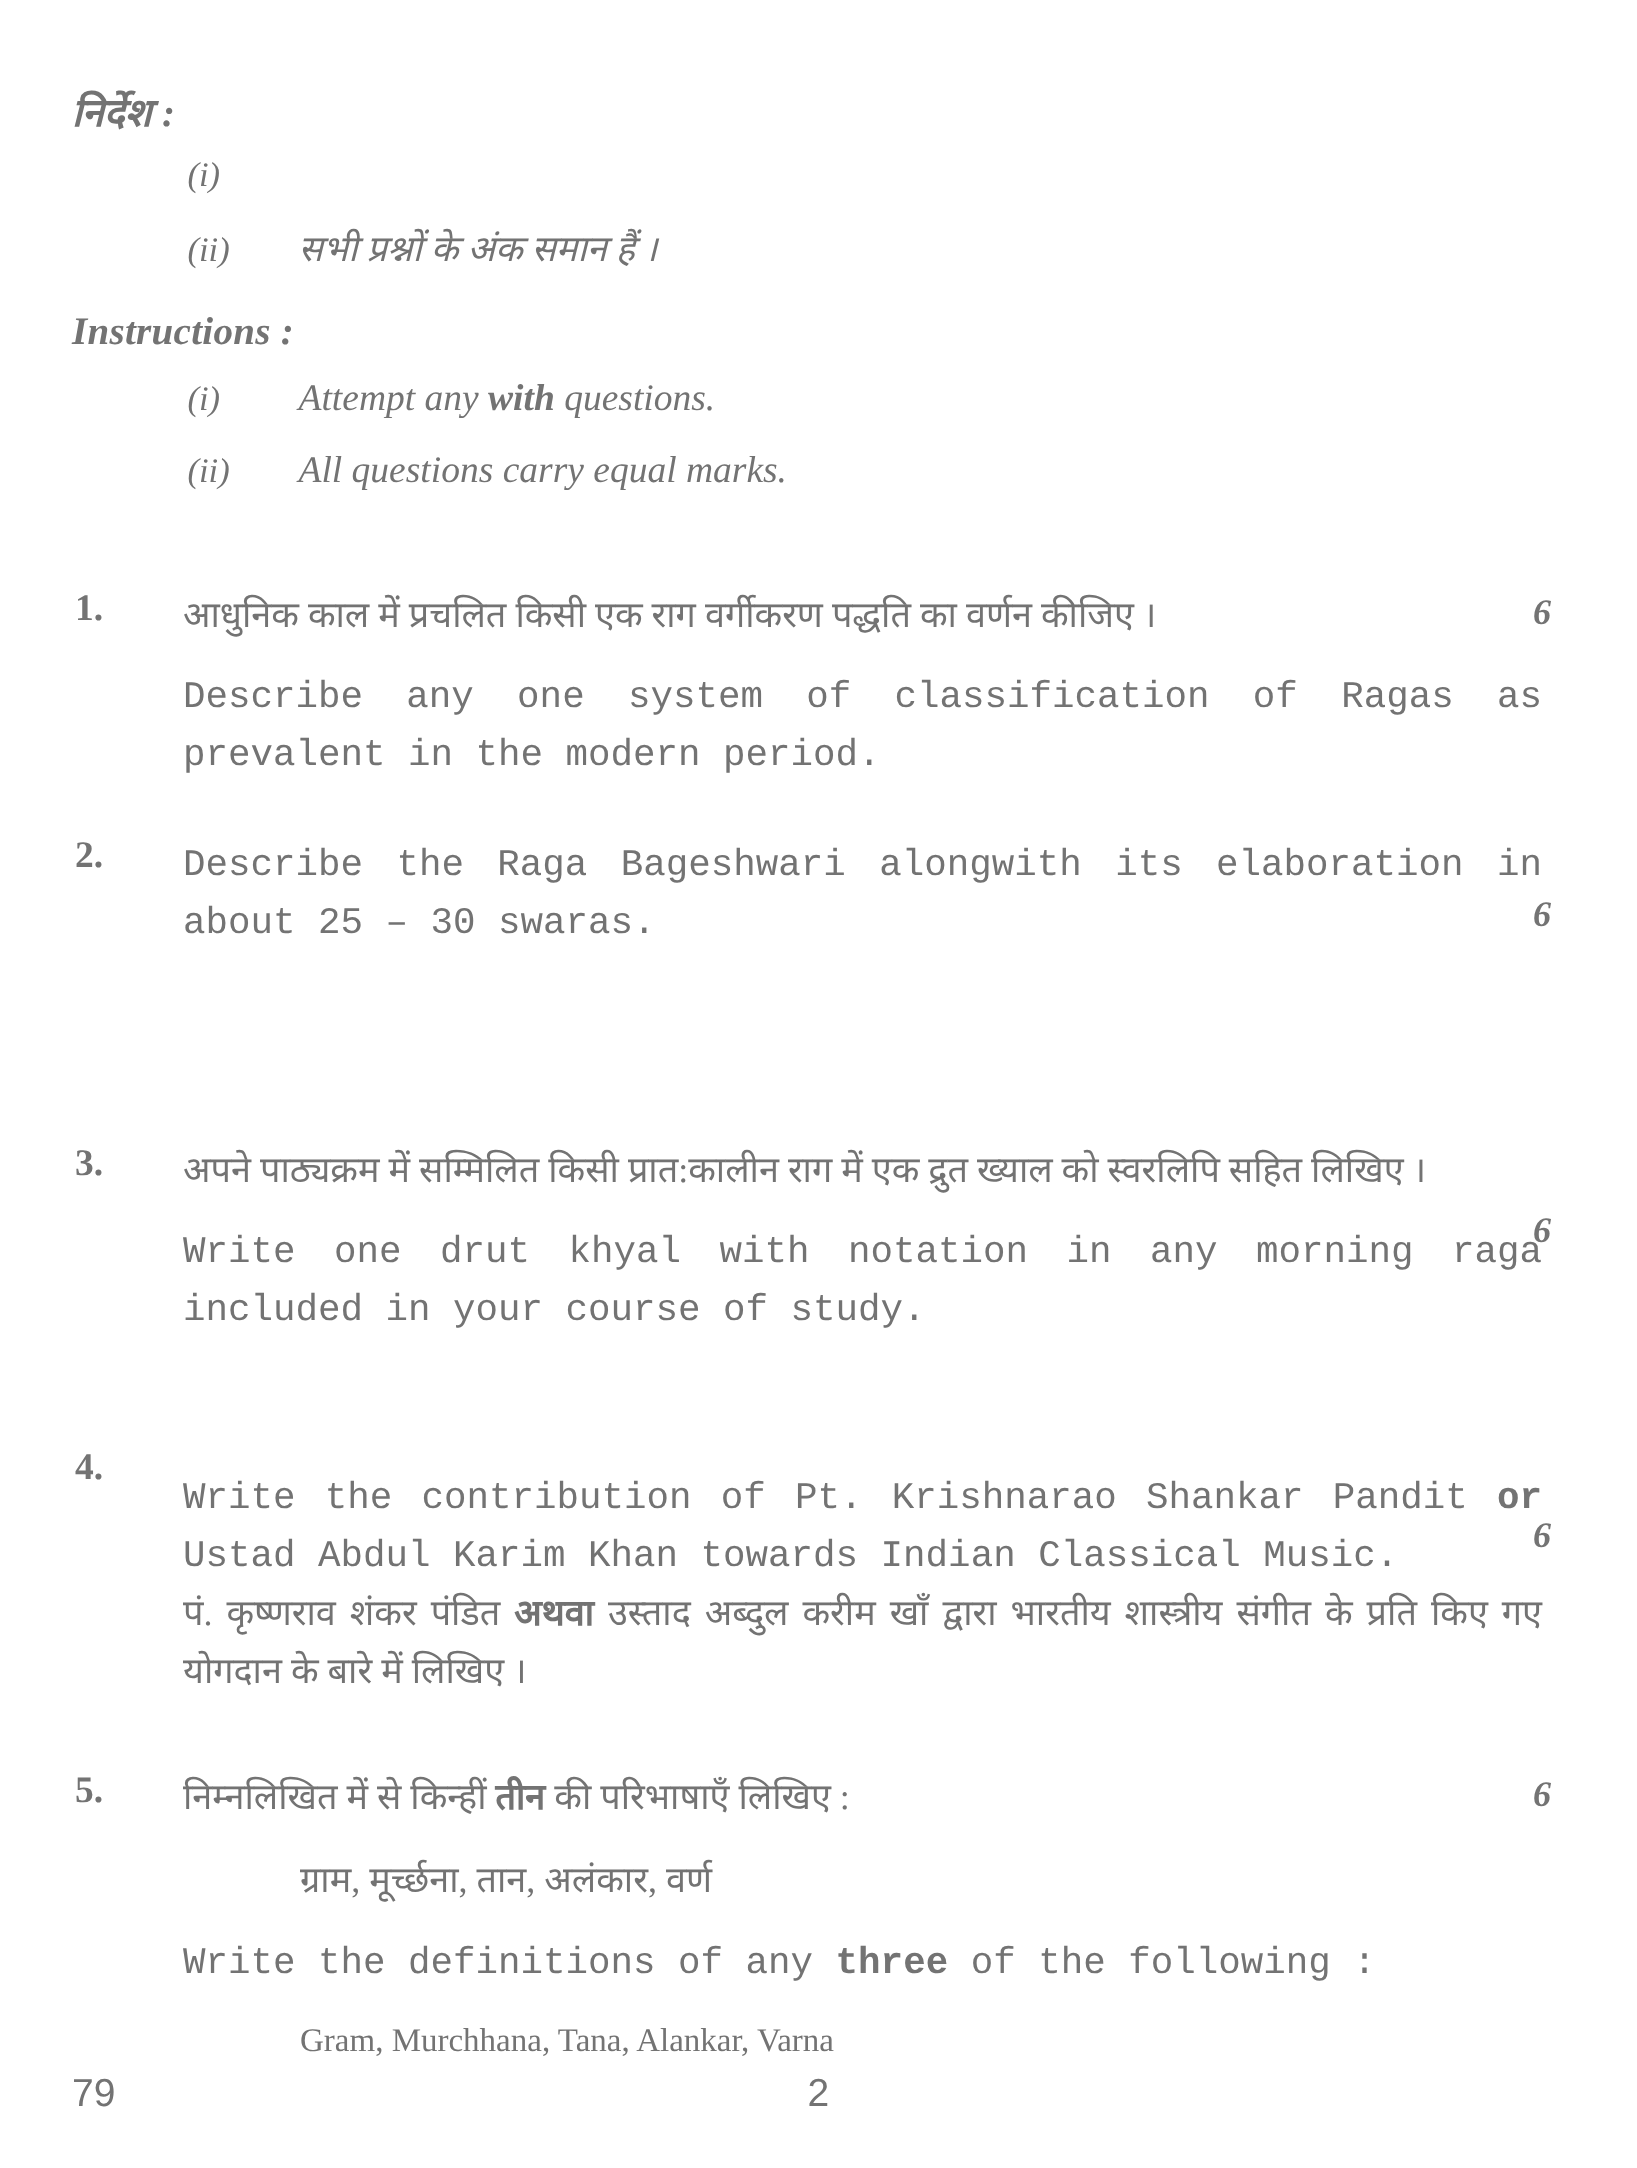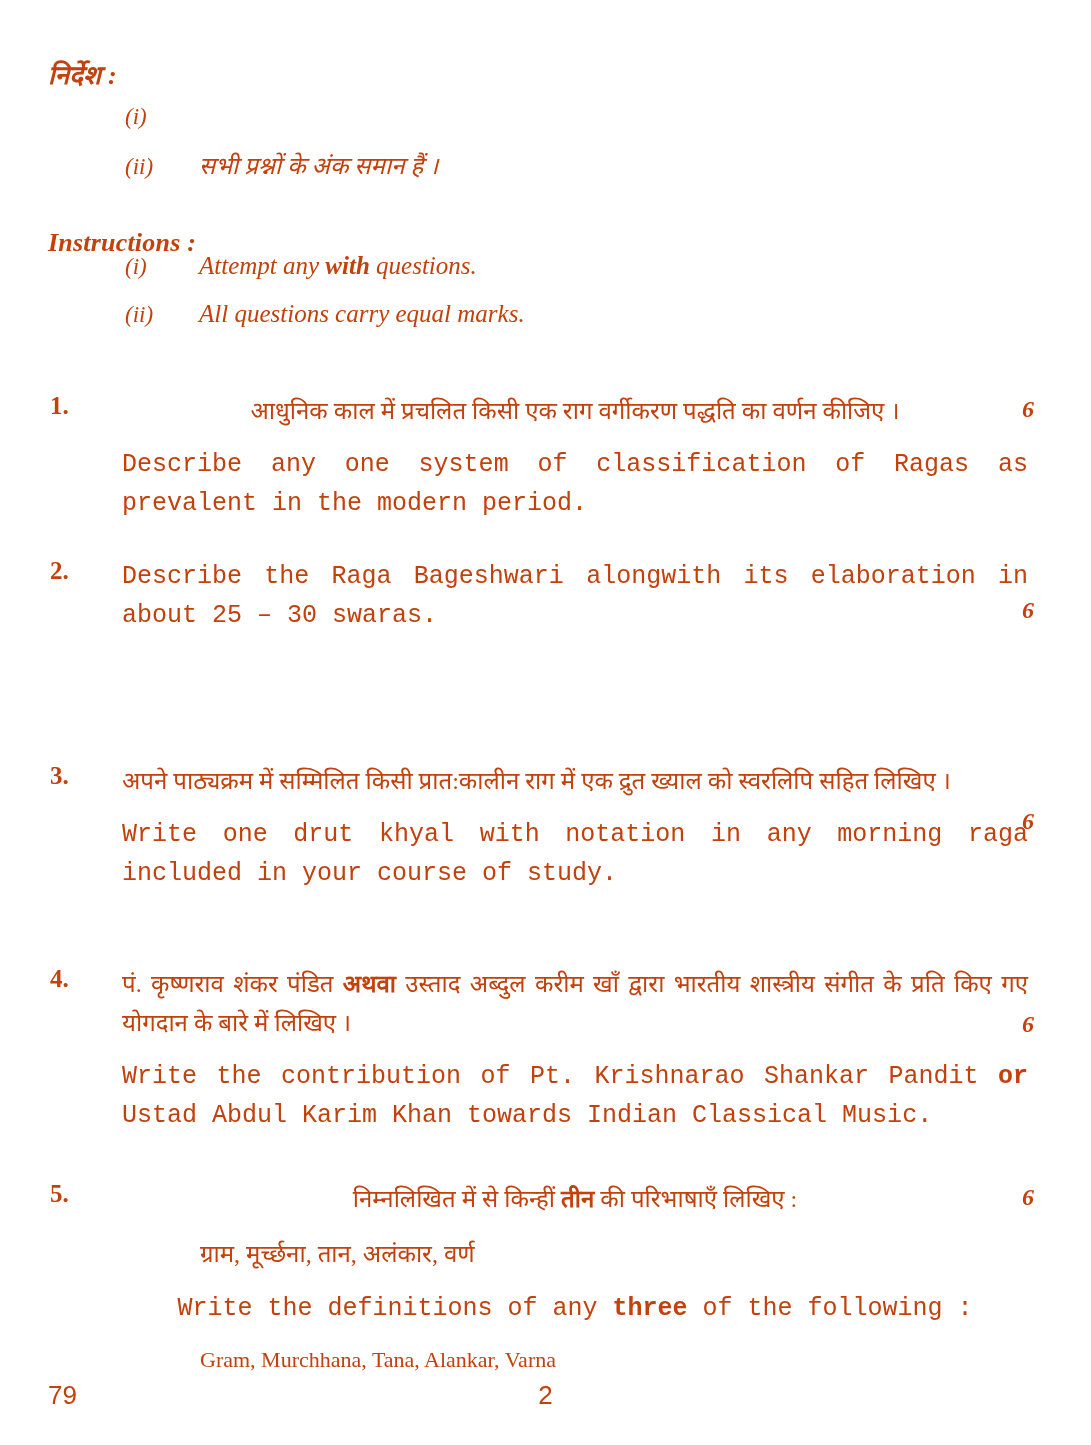--- a/index.html
+++ b/index.html
@@ -6,21 +6,21 @@
     margin: 0;
     padding: 0;
     background: #ffffff;
   }
   .page {
     position: relative;
     width: 1091px;
     height: 1445px;
     background: #ffffff;
     font-family: "Liberation Serif", "DejaVu Serif", serif;
-    color: #c2410c;
+    color: #737373;
     overflow: hidden;
   }
 
   
   .dir-heading {
     position: absolute;
     font-weight: bold;
     font-style: italic;
     font-size: 26px;
     letter-spacing: .2px;
@@ -72,21 +72,21 @@
   }
   .line.hi {
     font-size: 24px;
     line-height: 1.62;
   }
   .line.en {
     font-size: 25px;
     line-height: 1.56;
     font-family: Liberation Mono, monospace;
   }
-  .line.last { text-align: center; }
+  .line.last { text-align: left; }
   .line b { font-weight: bold; }
   .center-terms {
     font-size: 24px;
     padding-left: 78px;
     line-height: 1.6;
   }
   .center-terms.en { font-size: 22px; }
 
   .marks {
     position: absolute;
@@ -125,21 +125,21 @@
 
   <div class="dir-row" style="left:125px; top:104px;">
     <span class="dir-num">(i)</span>
   </div>
 
   <div class="dir-row" style="left:125px; top:148px;">
     <span class="dir-num">(ii)</span>
     <span class="dir-txt hi">सभी प्रश्नों के अंक समान हैं ।</span>
   </div>
 
-  <div class="dir-heading" style="left:48px; top:206px;margin-top:22px;">Instructions :</div>
+  <div class="dir-heading" style="left:48px; top:206px;">Instructions :</div>
 
   <div class="dir-row" style="left:125px; top:252px;">
     <span class="dir-num">(i)</span>
     <span class="dir-txt"><span>Attempt any </span><b>with</b><span> questions.</span></span>
   </div>
 
   <div class="dir-row" style="left:125px; top:300px;">
     <span class="dir-num">(ii)</span>
     <span class="dir-txt">All questions carry equal marks.</span>
   </div>
@@ -166,22 +166,22 @@
     <div class="q-body">
       <div class="line hi">अपने पाठ्यक्रम में सम्मिलित किसी प्रात:कालीन राग में एक द्रुत ख्याल को स्वरलिपि सहित लिखिए ।</div>
       <div class="line en" style="margin-top:14px;">Write one drut khyal with notation in any morning raga included in your course of study.</div>
     </div>
   </div>
   <div class="marks" style="top:808px;">6</div>
 
   <div class="q" style="top:965px;">
     <div class="q-num">4.</div>
     <div class="q-body">
+      <div class="line en" style="margin-top:14px;"><span>Write the contribution of Pt. Krishnarao Shankar Pandit </span><b>or</b><span> Ustad Abdul Karim Khan towards Indian Classical Music.</span></div>
       <div class="line hi"><span>पं. कृष्णराव शंकर पंडित </span><b>अथवा</b><span> उस्ताद अब्दुल करीम खाँ द्वारा भारतीय शास्त्रीय संगीत के प्रति किए गए योगदान के बारे में लिखिए ।</span></div>
-      <div class="line en" style="margin-top:14px;"><span>Write the contribution of Pt. Krishnarao Shankar Pandit </span><b>or</b><span> Ustad Abdul Karim Khan towards Indian Classical Music.</span></div>
     </div>
   </div>
   <div class="marks" style="top:1011px;">6</div>
 
   <div class="q" style="top:1180px;">
     <div class="q-num">5.</div>
     <div class="q-body">
       <div class="line hi last"><span>निम्नलिखित में से किन्हीं </span><b>तीन</b><span> की परिभाषाएँ लिखिए :</span></div>
       <div class="center-terms" style="margin-top:16px;">ग्राम, मूर्च्छना, तान, अलंकार, वर्ण</div>
       <div class="line en last" style="margin-top:16px;"><span>Write the definitions of any </span><b>three</b><span> of the following :</span></div>

